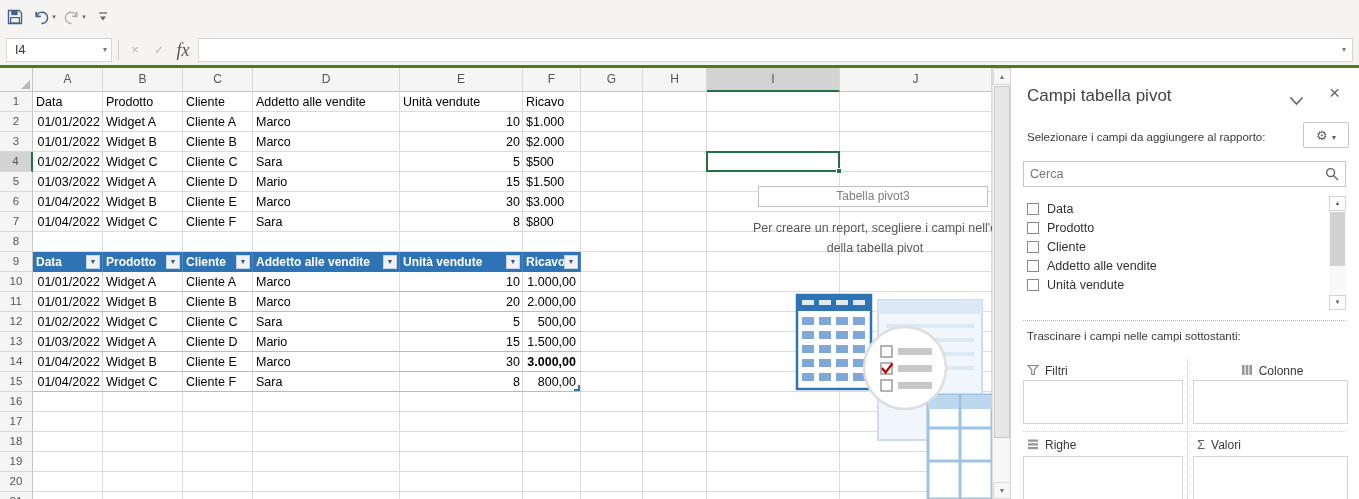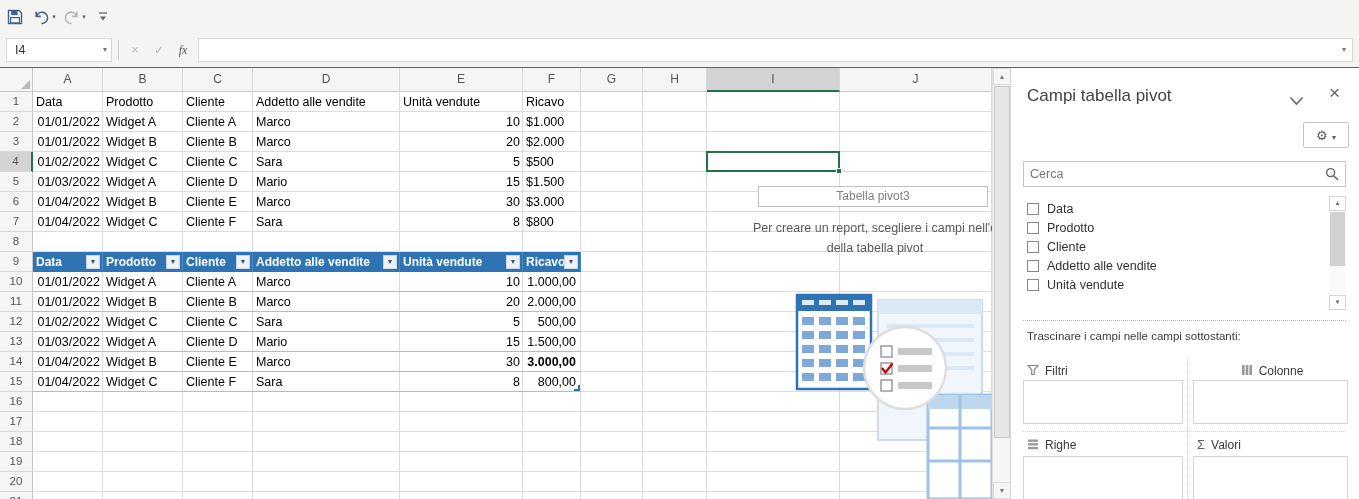--- a/index.html
+++ b/index.html
@@ -1,21 +1,21 @@
 <!DOCTYPE html>
 <html><head>
 <meta charset="utf-8">
 <style>
   *{box-sizing:border-box;}
   html,body{margin:0;padding:0;background:#fff;}
   body{font-family:"Liberation Sans",sans-serif;}
   #screen{position:relative;width:1359px;height:499px;overflow:hidden;background:#fff;}
 
   
-  .chrome{position:absolute;left:0;top:0;width:1359px;height:68px;background:#f5f4f3;border-bottom:1px solid #4d7c0f;}
+  .chrome{position:absolute;left:0;top:0;width:1359px;height:68px;background:#f5f4f3;border-bottom:3px solid #4d7c0f;}
   .qbtn{position:absolute;top:6px;width:22px;height:22px;display:flex;align-items:center;justify-content:center;}
   .qcaret{position:absolute;top:13px;font-size:7px;color:#666;width:8px;text-align:center;}
   .namebox{position:absolute;left:6px;top:38px;width:106px;height:24px;background:#fff;border:1px solid #d8d7d6;}
   .namebox .nb-text{position:absolute;left:8px;top:0;line-height:22px;font-size:12.5px;color:#333;}
   .nb-caret{position:absolute;right:4px;top:0;line-height:22px;font-size:8px;color:#777;}
   .fdiv{position:absolute;left:118px;top:40px;width:1px;height:20px;background:#d0d0d0;}
   .fbtn{position:absolute;top:38px;width:22px;height:24px;text-align:center;line-height:24px;}
   .formulabar{position:absolute;left:198px;top:38px;width:1155px;height:24px;background:#fff;border:1px solid #d8d7d6;}
   .formulabar .fb-text{position:absolute;left:6px;top:0;line-height:22px;font-size:12.5px;color:#333;}
   .fb-caret{position:absolute;right:6px;top:0;line-height:22px;font-size:8px;color:#777;}
@@ -108,21 +108,21 @@
       </svg>
     </div>
 
     <div class="namebox">
       <span class="nb-text">I4</span>
       <span class="nb-caret">▾</span>
     </div>
     <div class="fdiv"></div>
     <div class="fbtn" style="left:124px;font-size:13px;color:#bcbab8;">×</div>
     <div class="fbtn" style="left:148px;font-size:12px;color:#bcbab8;">✓</div>
-    <div class="fbtn" style="left:172px;font-size:12px;color:#555;font-style:italic;font-family:'Liberation Serif',serif;">fx</div>
+    <div class="fbtn" style="left:172px;font-size:18px;color:#555;font-style:italic;font-family:'Liberation Serif',serif;">fx</div>
     <div class="formulabar">
       <span class="fb-text"></span>
       <span class="fb-caret">▾</span>
     </div>
   </div>
 
   <div class="sheet-viewport" id="vp">
     <div id="gridlines">
         <div class="vline" style="left: 102px;"></div>
         <div class="vline" style="left: 182px;"></div>
@@ -361,20 +361,21 @@
 
   <div class="task-pane">
     <div class="pane-title">Campi tabella pivot</div>
     <div class="pane-chevron">
       <svg width="15" height="10" viewBox="0 0 15 10">
         <polyline points="1.5,1.5 7.5,8 13.5,1.5" fill="none" stroke="#666" stroke-width="1.6"></polyline>
       </svg>
     </div>
     <div class="pane-close">×</div>
 
+    <div class="pane-subtitle">Selezionare i campi da aggiungere al rapporto:</div>
     <div class="gear-btn">
       <span class="g">⚙</span>
       <span class="c">▾</span>
     </div>
 
     <div class="search-box">
       <input type="text" placeholder="Cerca" style="">
       <span class="search-icon">
         <svg width="14" height="14" viewBox="0 0 14 14">
           <circle cx="5.6" cy="5.6" r="4" fill="none" stroke="#666" stroke-width="1.4"></circle>

